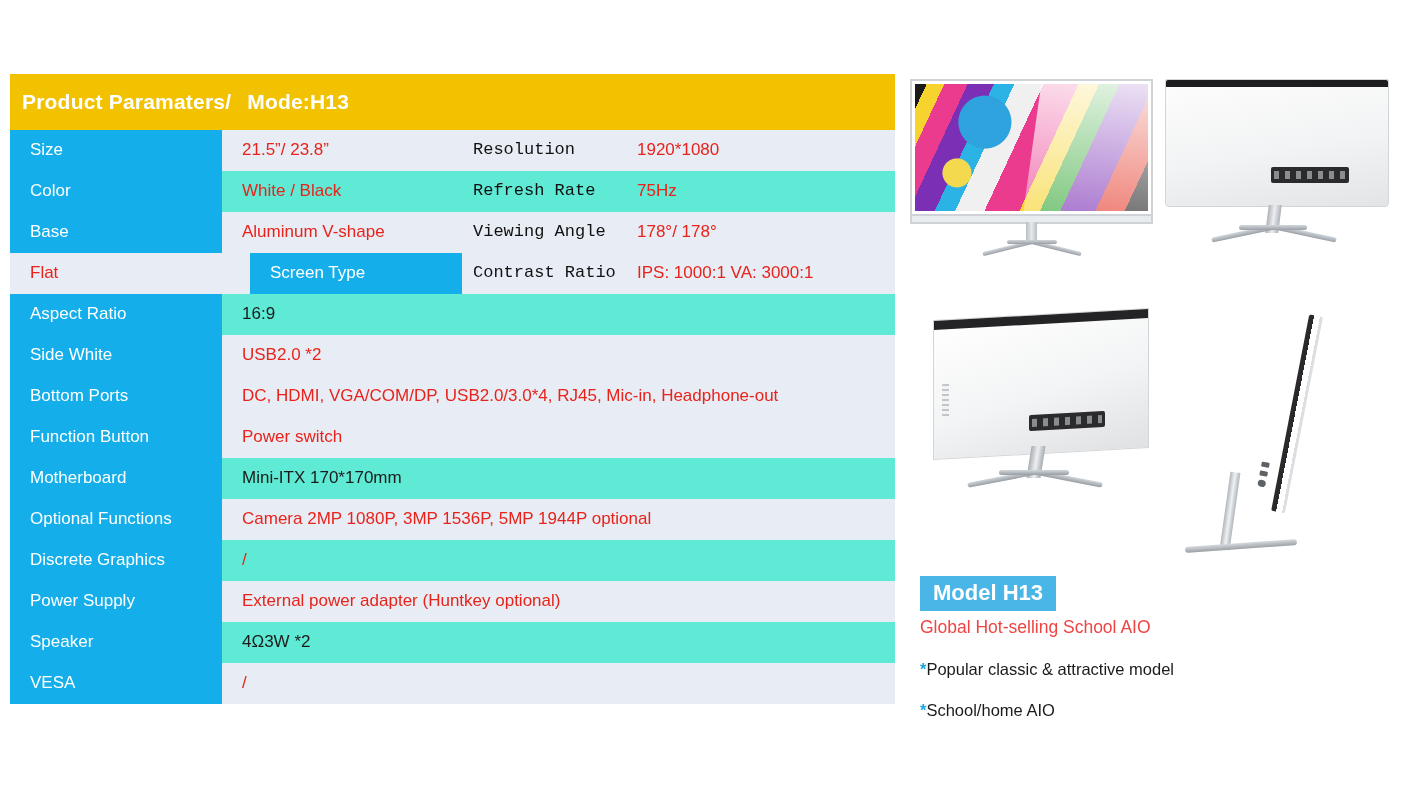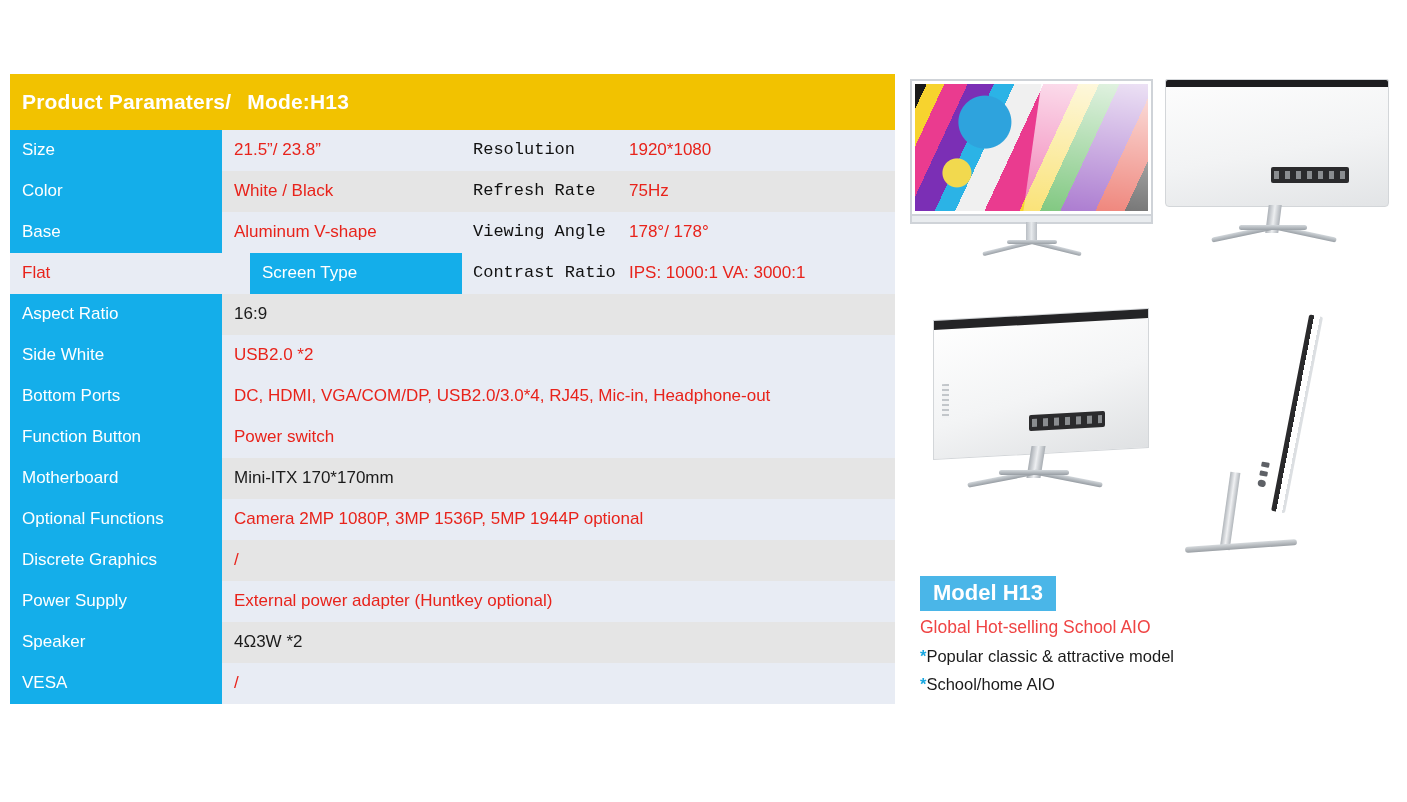--- a/index.html
+++ b/index.html
@@ -41,25 +41,25 @@
   .row {
     display: flex;
     width: 100%;
     box-sizing: border-box;
     min-height: 41px;
   }
   .row.alt {
     background: #e8ecf4;
   }
   .row.plain {
-    background: #e5e5e5;
+    background: #5eead4;
   }
   .cell {
     box-sizing: border-box;
-    padding: 9px 0 9px 12px;
+    padding: 9px 0 9px 20px;
     font-size: 17px;
     display: flex;
     align-items: center;
     line-height: 1.2;
   }
   .label-cell {
     background: #14aeea;
     color: #ffffff;
     width: 212px;
     flex: 0 0 212px;
@@ -341,21 +341,21 @@
     padding: 5px 13px 6px 13px;
     line-height: 1.1;
   }
   .caption-title {
     margin-top: 6px;
     font-size: 17.5px;
     font-weight: normal;
     color: #ef4444;
   }
   .caption-line {
-    margin-top: 9px;
+    margin-top: 22px;
     font-size: 16.5px;
     color: #1b1b1b;
   }
   .caption-line .star {
     color: #1aa7e0;
     font-weight: bold;
   }
 </style>
 </head>
 <body>

